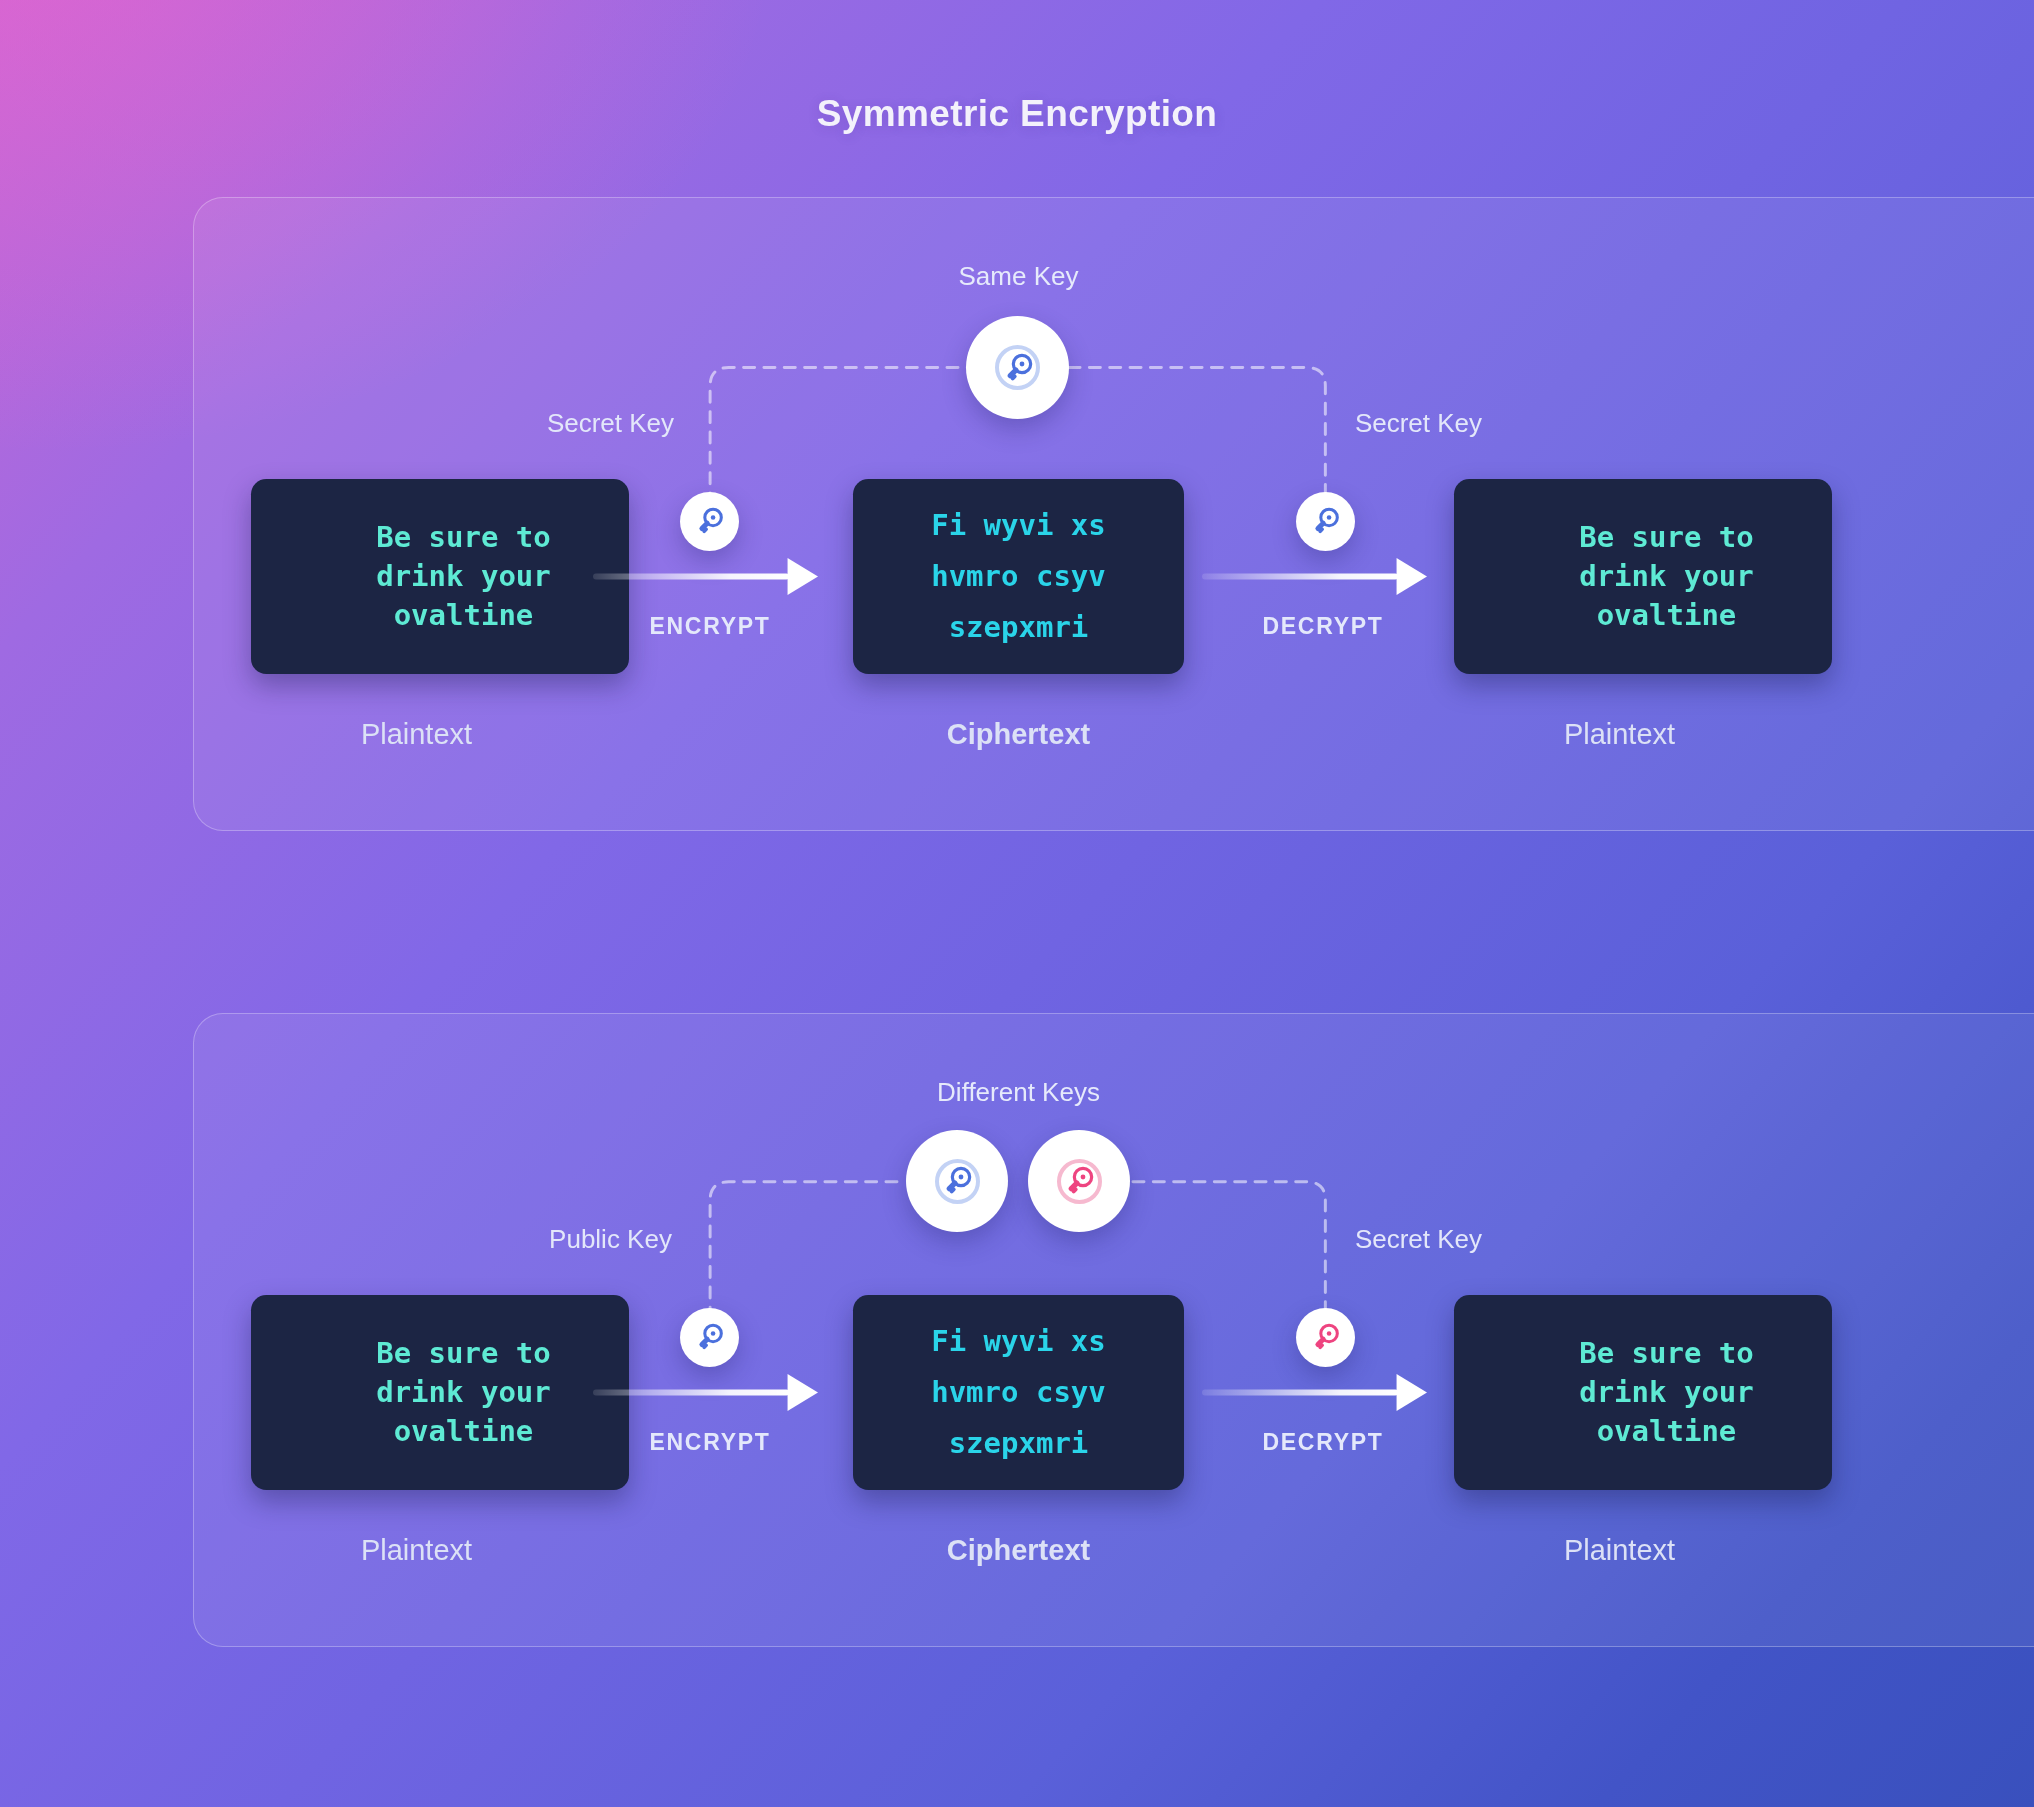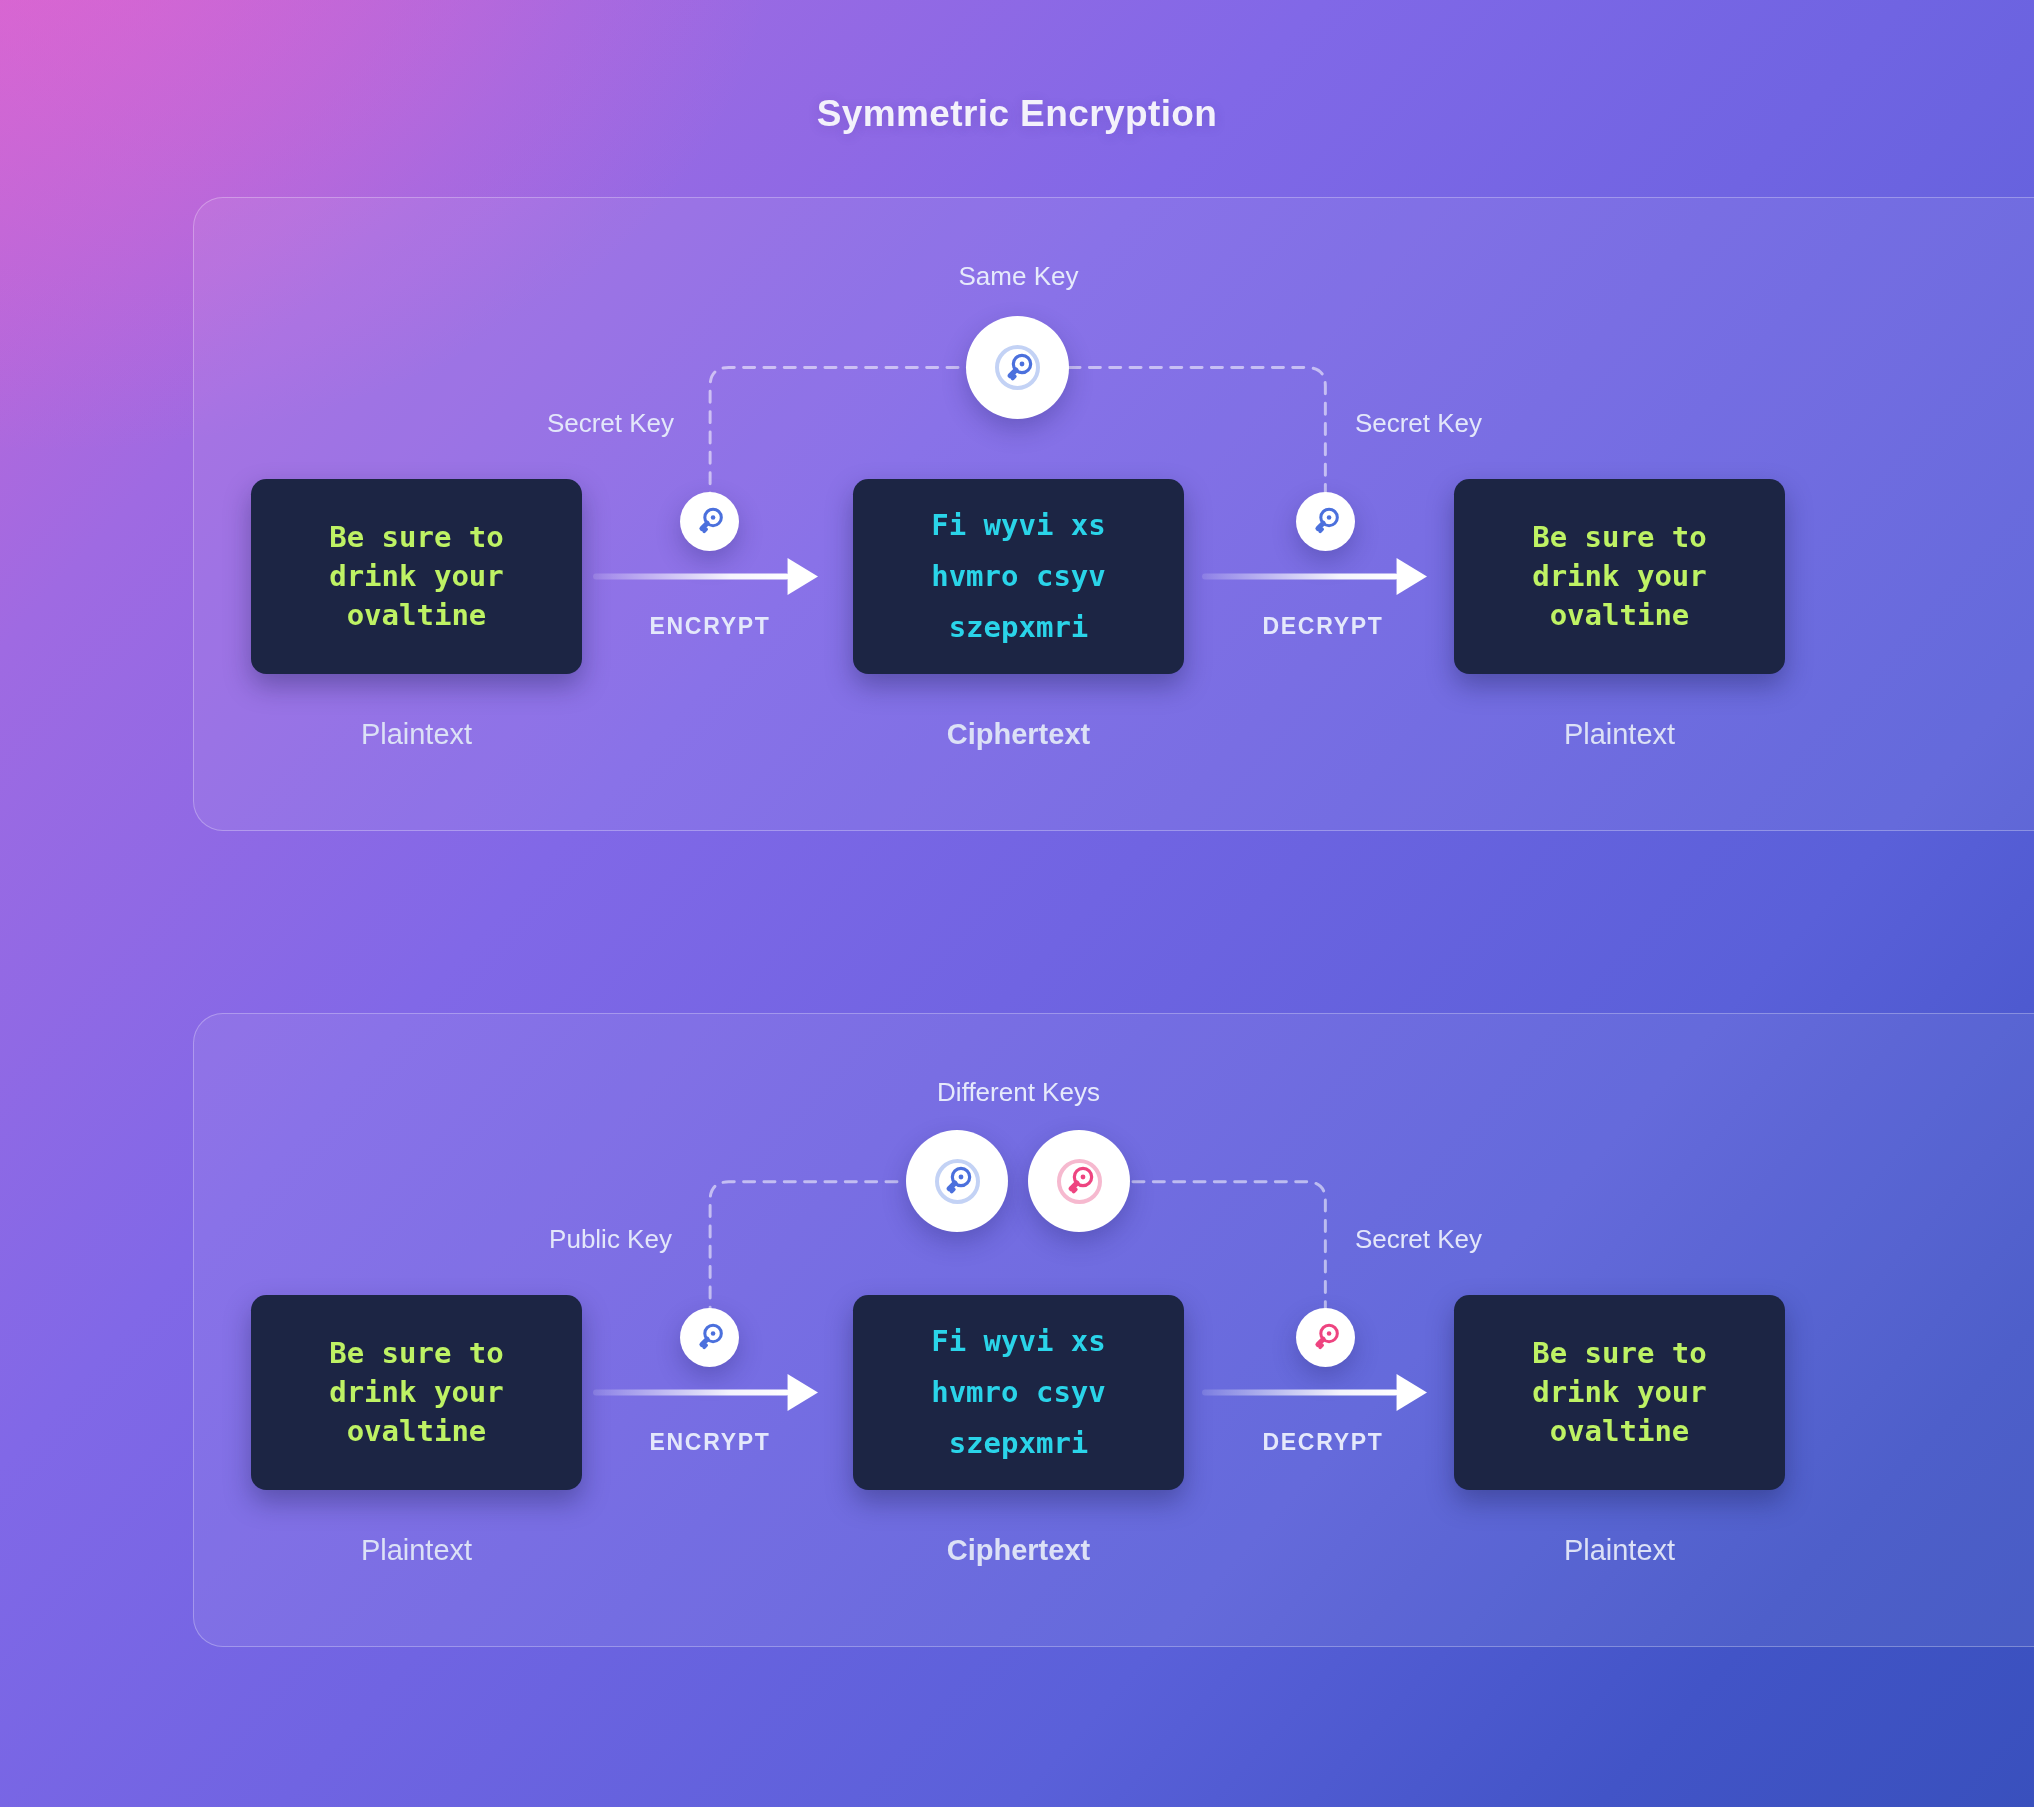--- a/index.html
+++ b/index.html
@@ -113,21 +113,21 @@
     justify-content: center;
     font-family: "DejaVu Sans Mono", monospace;
     font-weight: bold;
     font-size: 29px;
     line-height: 39px;
     text-align: center;
   }
   .msg-box.pos-left   { left: 57px; }
   .msg-box.pos-mid    { left: 659px; gap: 12px; }
   .msg-box.pos-right  { left: 1260px; }
-  .msg-box.plain  { color: #bef264; }
+  .msg-box.plain  { color: #5eead4; padding-left: 47px; }
   .msg-box.cipher { color: #2ad4e9; }
   .msg-box span { display: block; }
 
   .box-caption {
     position: absolute;
     top: 520px;
     width: 331px;
     text-align: center;
     font-size: 29px;
     color: #dce1f6;

